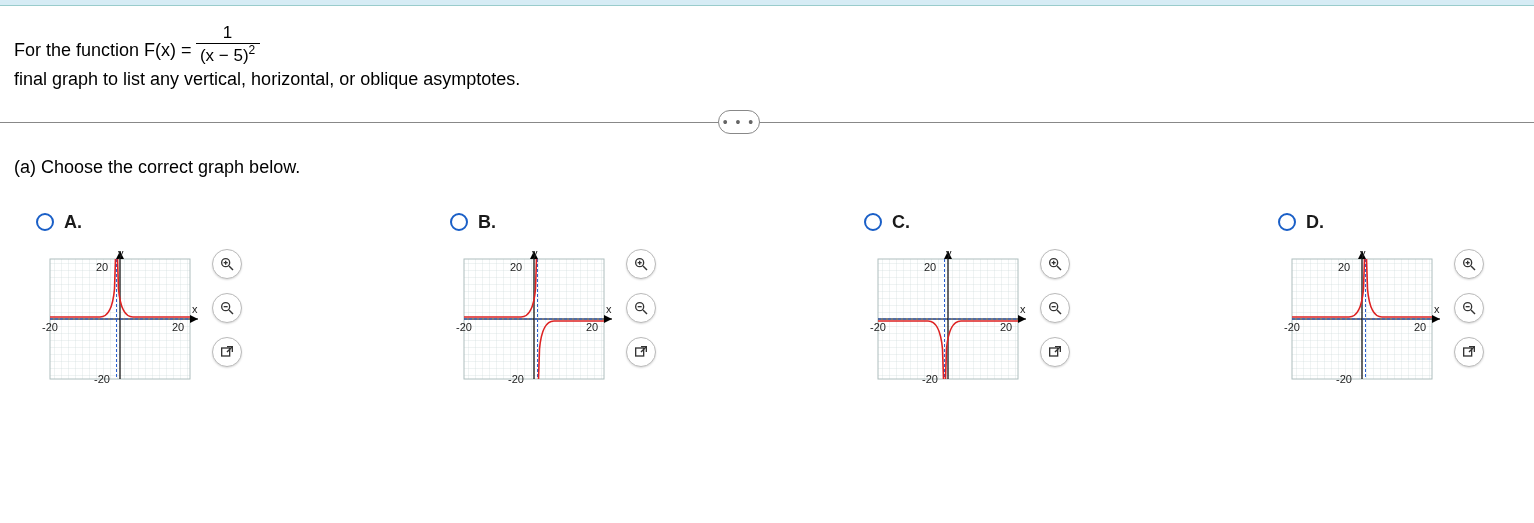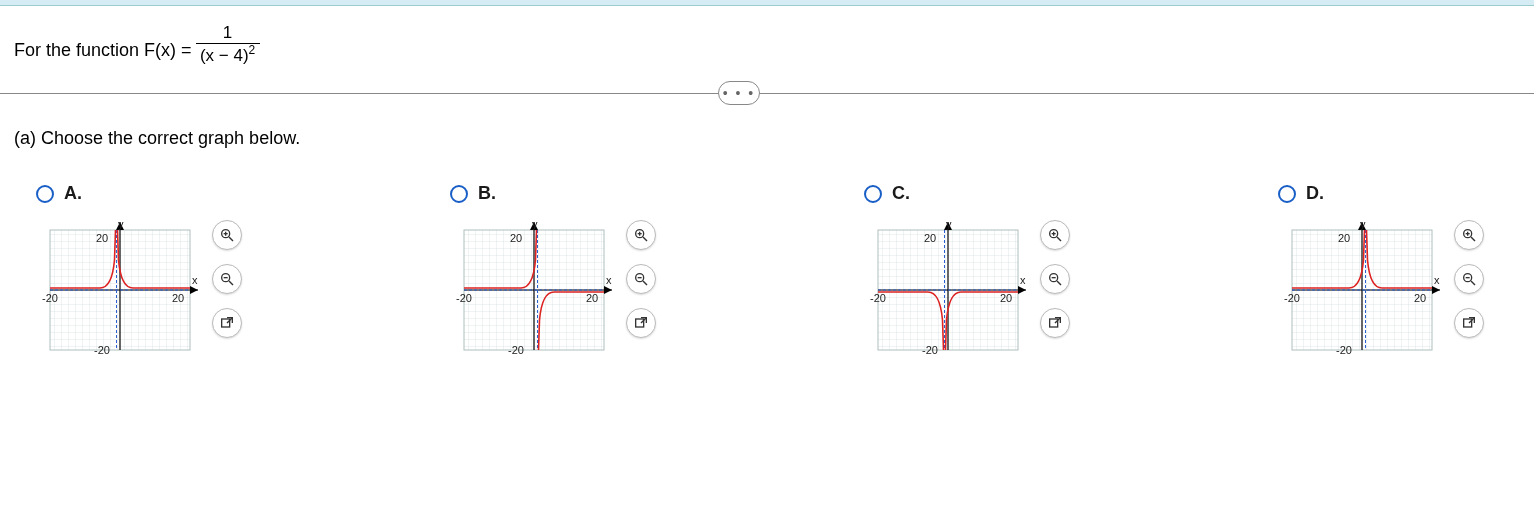--- a/index.html
+++ b/index.html
@@ -128,24 +128,25 @@
 <div class="topbar"></div>
 
 <div class="content">
   <div class="problem">
     <div class="line1">
       <span class="txt">For the function F(x) = </span>
       <span class="frac">
         <span class="num">1</span>
         <span class="bar"></span>
         <span class="den">
-          <span>(x − 4)</span><span class="sup">2</span>
+          <span>(x − 5)</span><span class="sup">2</span>
         </span>
       </span>
     </div>
+    <div>final graph to list any vertical, horizontal, or oblique asymptotes.</div>
   </div>
 </div>
 
 <div class="hr-wrap">
   <hr class="hr">
   <div class="dots-pill">• • •</div>
 </div>
 
 <div class="part-a">
   <div>(a) Choose the correct graph below.</div>

